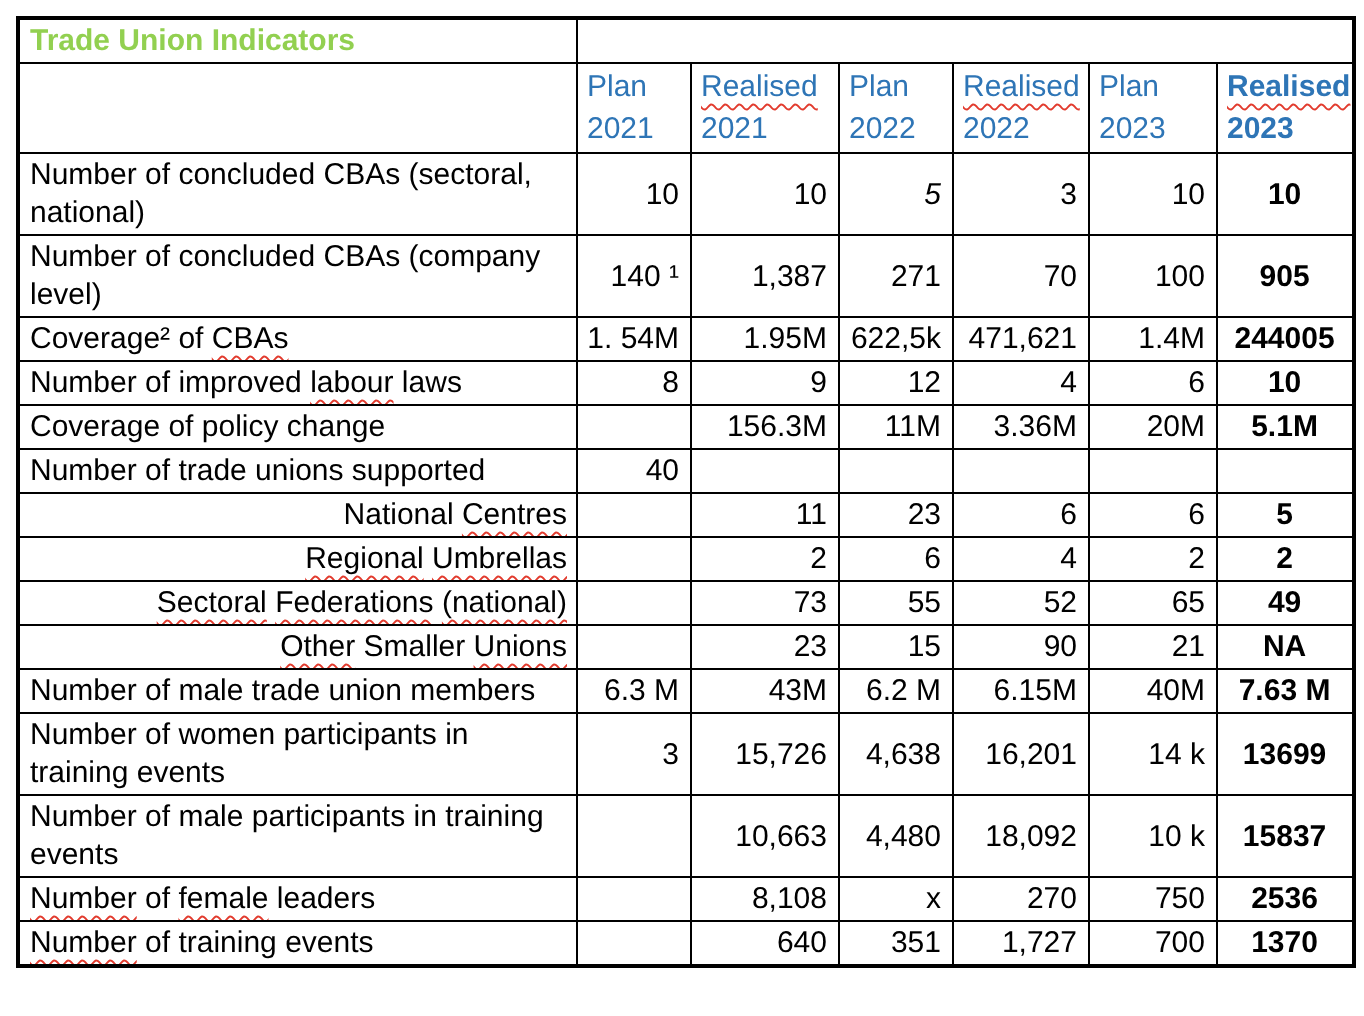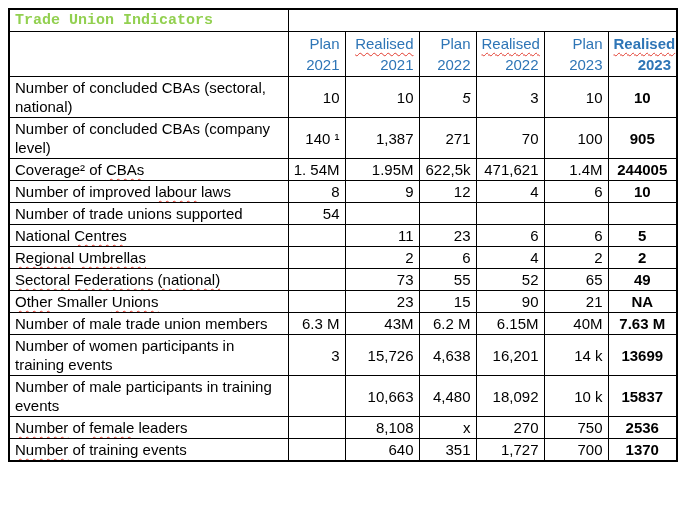--- a/index.html
+++ b/index.html
@@ -20,31 +20,30 @@
     font-size: 15px;
     line-height: 19px;
     padding: 1px 5px;
     vertical-align: middle;
     overflow: hidden;
     height: 19px;
   }
   td.title-cell {
     color: var(--title-green, #92D050);
     font-weight: 700;
-    font-family: Liberation Mono, monospace;
   }
   td.title-spacer { }
   tr.header-row td {
     color: var(--header-blue, #2E75B6);
-    text-align: right;
+    text-align: left;
     height: 42px;
     line-height: 21px;
   }
   td.label { text-align: left; margin-left: 48px; }
-  td.label.right { text-align: left; padding-right: 4px; }
+  td.label.right { text-align: right; padding-right: 4px; }
   td.val { text-align: right; padding-right: 6px; }
   td.last {
     border-left: 2px solid #000;
     border-right: 2px solid #000;
     font-weight: 700;
     text-align: center;
     vertical-align: bottom;
     padding-bottom: 3px;
   }
   tr.header-row td.last { vertical-align: middle; padding-bottom: 1px; font-weight: 700; }
@@ -116,22 +115,31 @@
         <tr>
           <td class="label"><span>Number of improved </span><span class="sp">labour</span><span> laws</span></td>
           <td class="val">8</td>
           <td class="val">9</td>
           <td class="val">12</td>
           <td class="val">4</td>
           <td class="val">6</td>
           <td class="val last">10</td>
         </tr>
         <tr>
+          <td class="label"><span>Coverage of policy change</span></td>
+          <td class="val"></td>
+          <td class="val">156.3M</td>
+          <td class="val">11M</td>
+          <td class="val">3.36M</td>
+          <td class="val">20M</td>
+          <td class="val last">5.1M</td>
+        </tr>
+        <tr>
           <td class="label"><span>Number of trade unions supported</span></td>
-          <td class="val">54</td>
+          <td class="val">40</td>
           <td class="val"></td>
           <td class="val"></td>
           <td class="val"></td>
           <td class="val"></td>
           <td class="val last"></td>
         </tr>
         <tr>
           <td class="label right"><span>National </span><span class="sp">Centres</span></td>
           <td class="val"></td>
           <td class="val">11</td>

